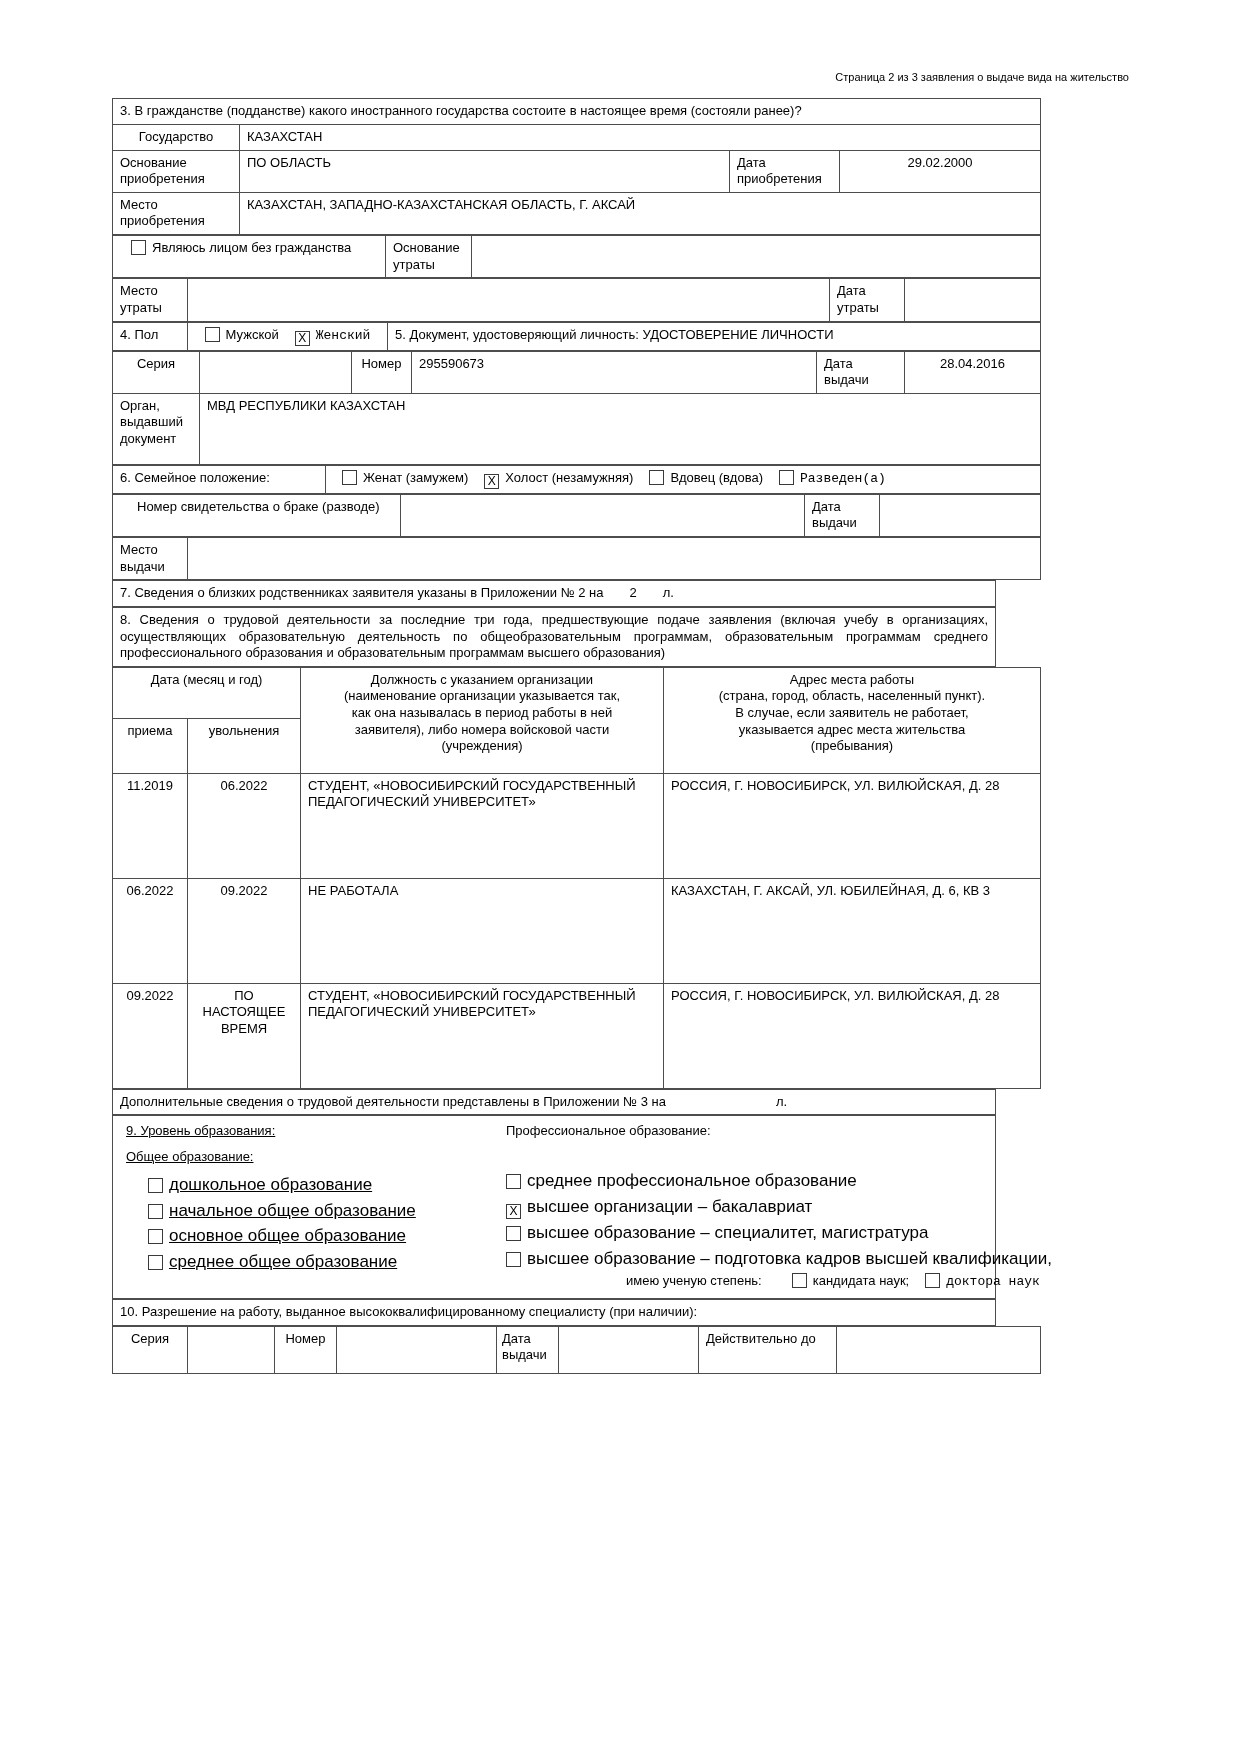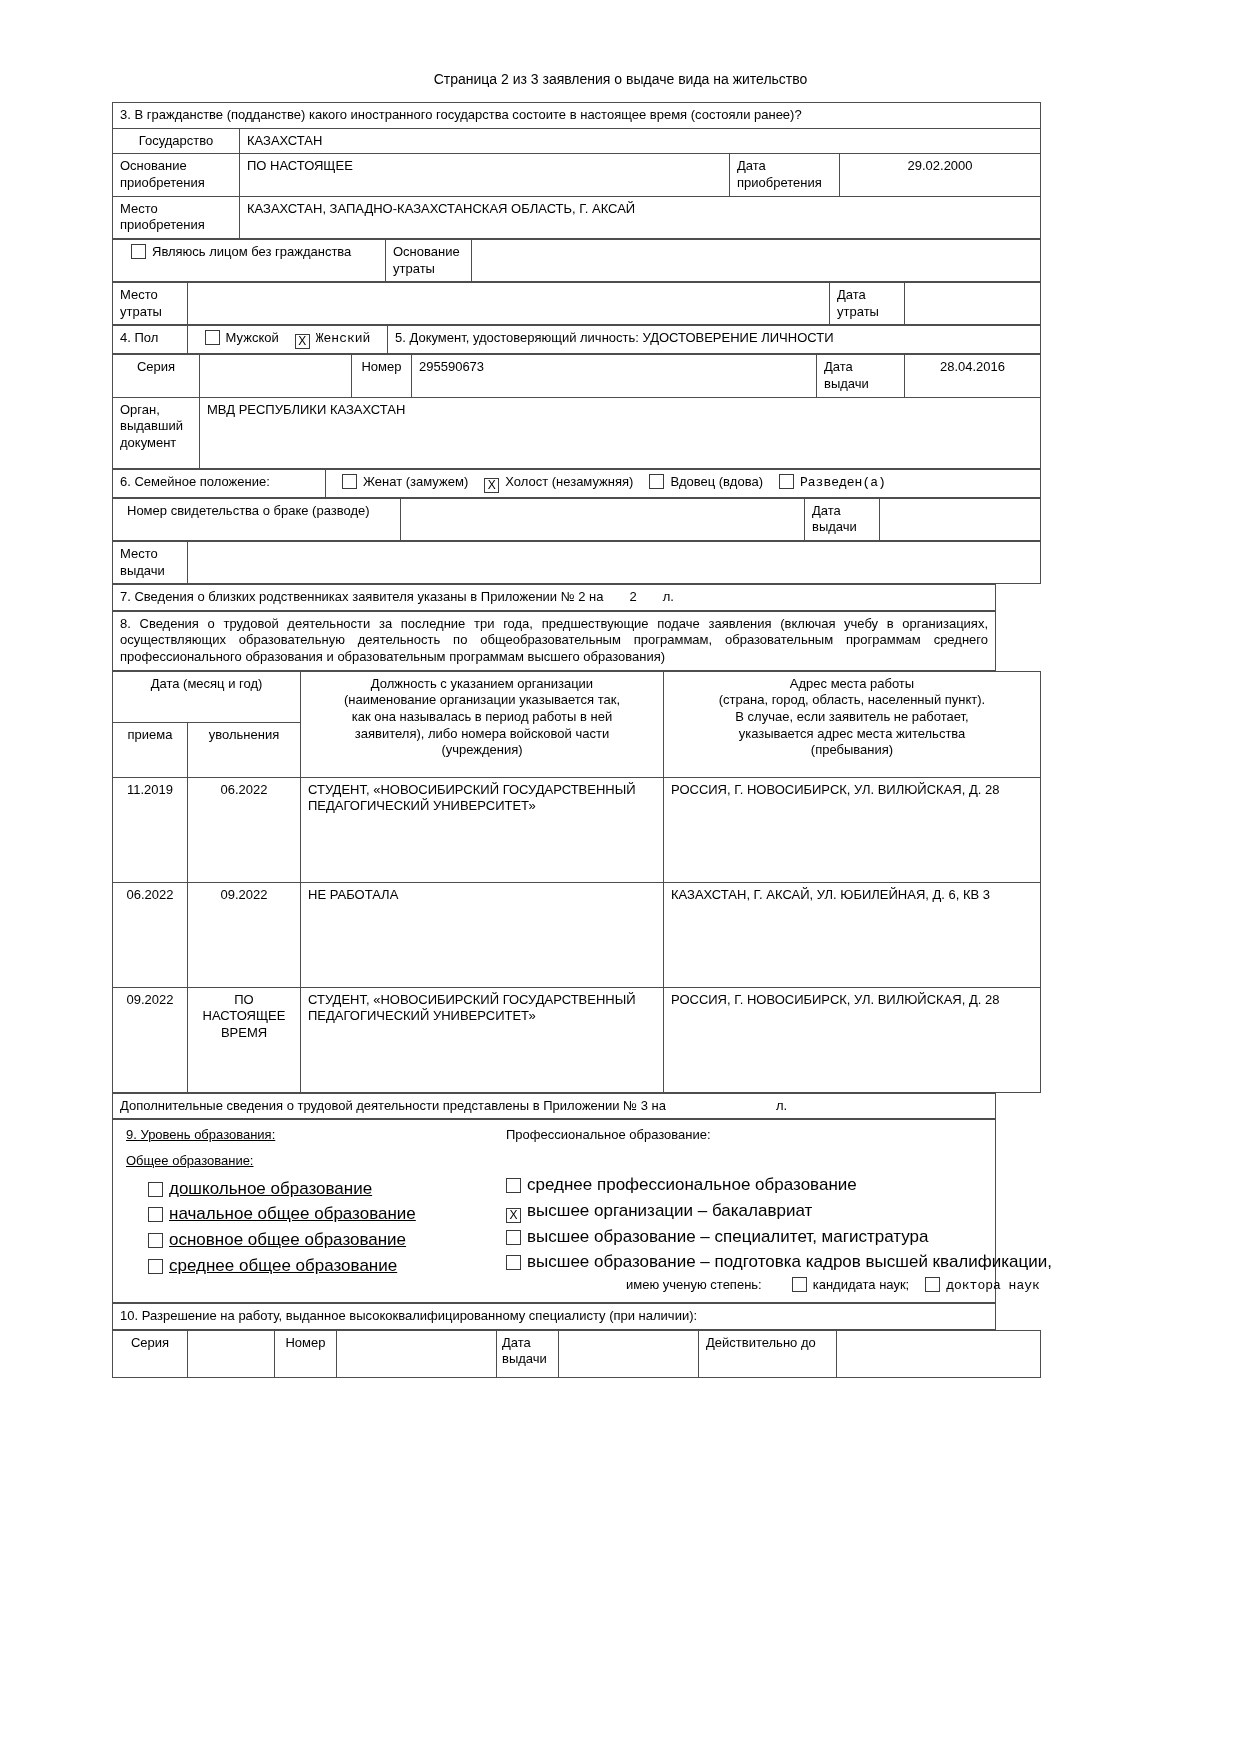--- a/index.html
+++ b/index.html
@@ -15,22 +15,22 @@
     -webkit-font-smoothing: antialiased;
   }
   .page {
     position: relative;
     width: 1241px;
     height: 1755px;
     box-sizing: border-box;
     padding: 70px 100px 0 112px;
   }
   .page-title {
-    text-align: center;
-    font-size: 14px;
+    text-align: right;
+    font-size: 11px;
     margin: 0 0 14px 0;
     padding-right: 12px;
     line-height: 1.3;
   }
 
   
   table.frm {
     border-collapse: collapse;
     width: 884px;
     table-layout: fixed;
@@ -151,21 +151,21 @@
     <tbody>
       <tr>
         <td class="q" colspan="4">3. В гражданстве (подданстве) какого иностранного государства состоите в настоящее время (состояли ранее)?</td>
       </tr>
       <tr>
         <td class="lbl">Государство</td>
         <td class="val" colspan="3">КАЗАХСТАН</td>
       </tr>
       <tr>
         <td class="lbl-l">Основание приобретения</td>
-        <td class="val">ПО НАСТОЯЩЕЕ</td>
+        <td class="val">ПО ОБЛАСТЬ</td>
         <td class="lbl-l">Дата приобретения</td>
         <td class="ctr">29.02.2000</td>
       </tr>
       <tr>
         <td class="lbl-l">Место приобретения</td>
         <td class="val" colspan="3">КАЗАХСТАН, ЗАПАДНО-КАЗАХСТАНСКАЯ ОБЛАСТЬ, Г. АКСАЙ</td>
       </tr>
     </tbody>
   </table>
 
@@ -262,21 +262,21 @@
 
   <table class="frm">
     <colgroup>
         <col style="width:288px">
         <col style="width:404px">
         <col style="width:75px">
         <col style="width:161px">
       </colgroup>
     <tbody>
       <tr>
-        <td class="lbl-l" style="padding-left:14px">Номер свидетельства о браке (разводе)</td>
+        <td class="lbl-l" style="padding-left:24px">Номер свидетельства о браке (разводе)</td>
         <td class="val"></td>
         <td class="lbl-l">Дата выдачи</td>
         <td class="ctr"></td>
       </tr>
     </tbody>
   </table>
 
   <table class="frm">
     <colgroup>
         <col style="width:75px">

